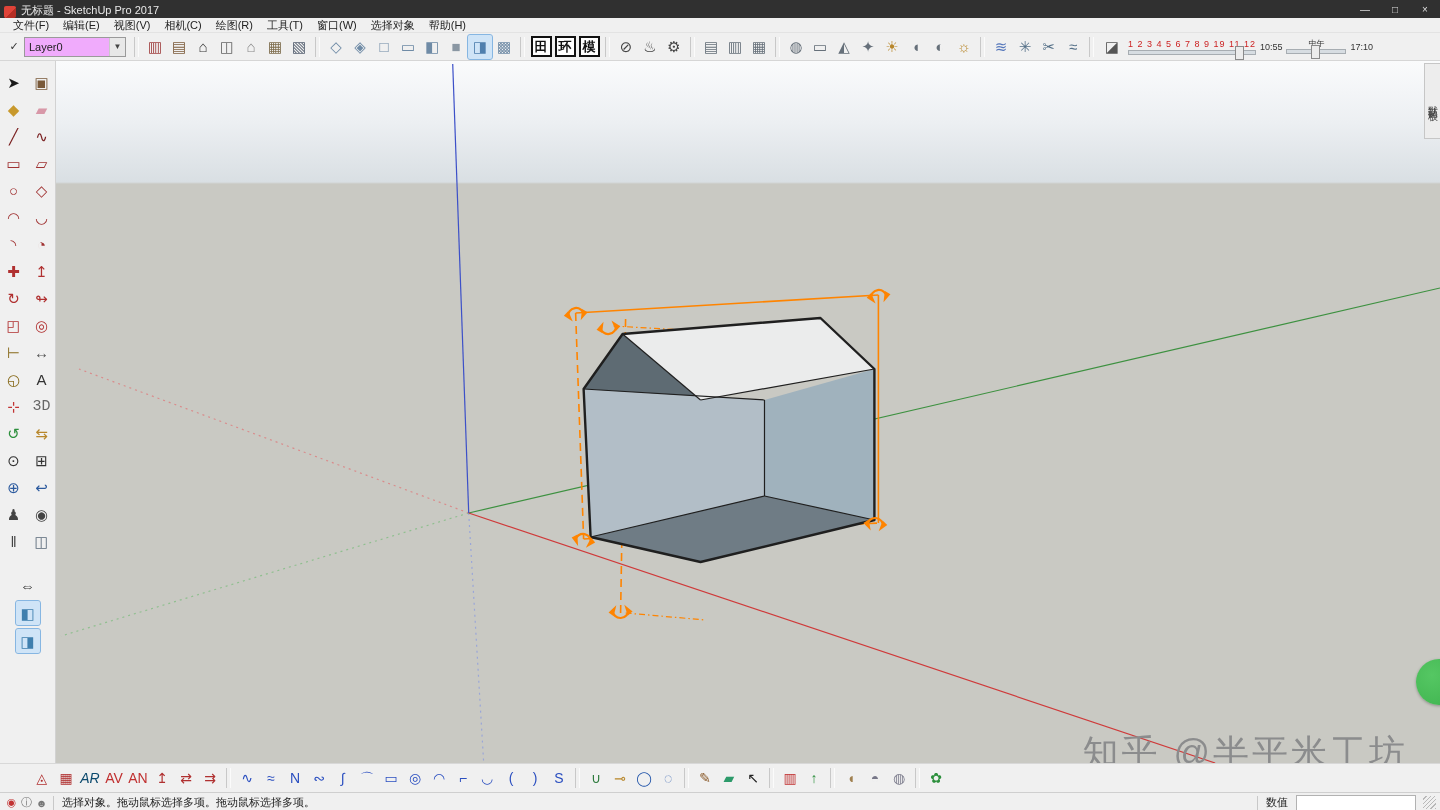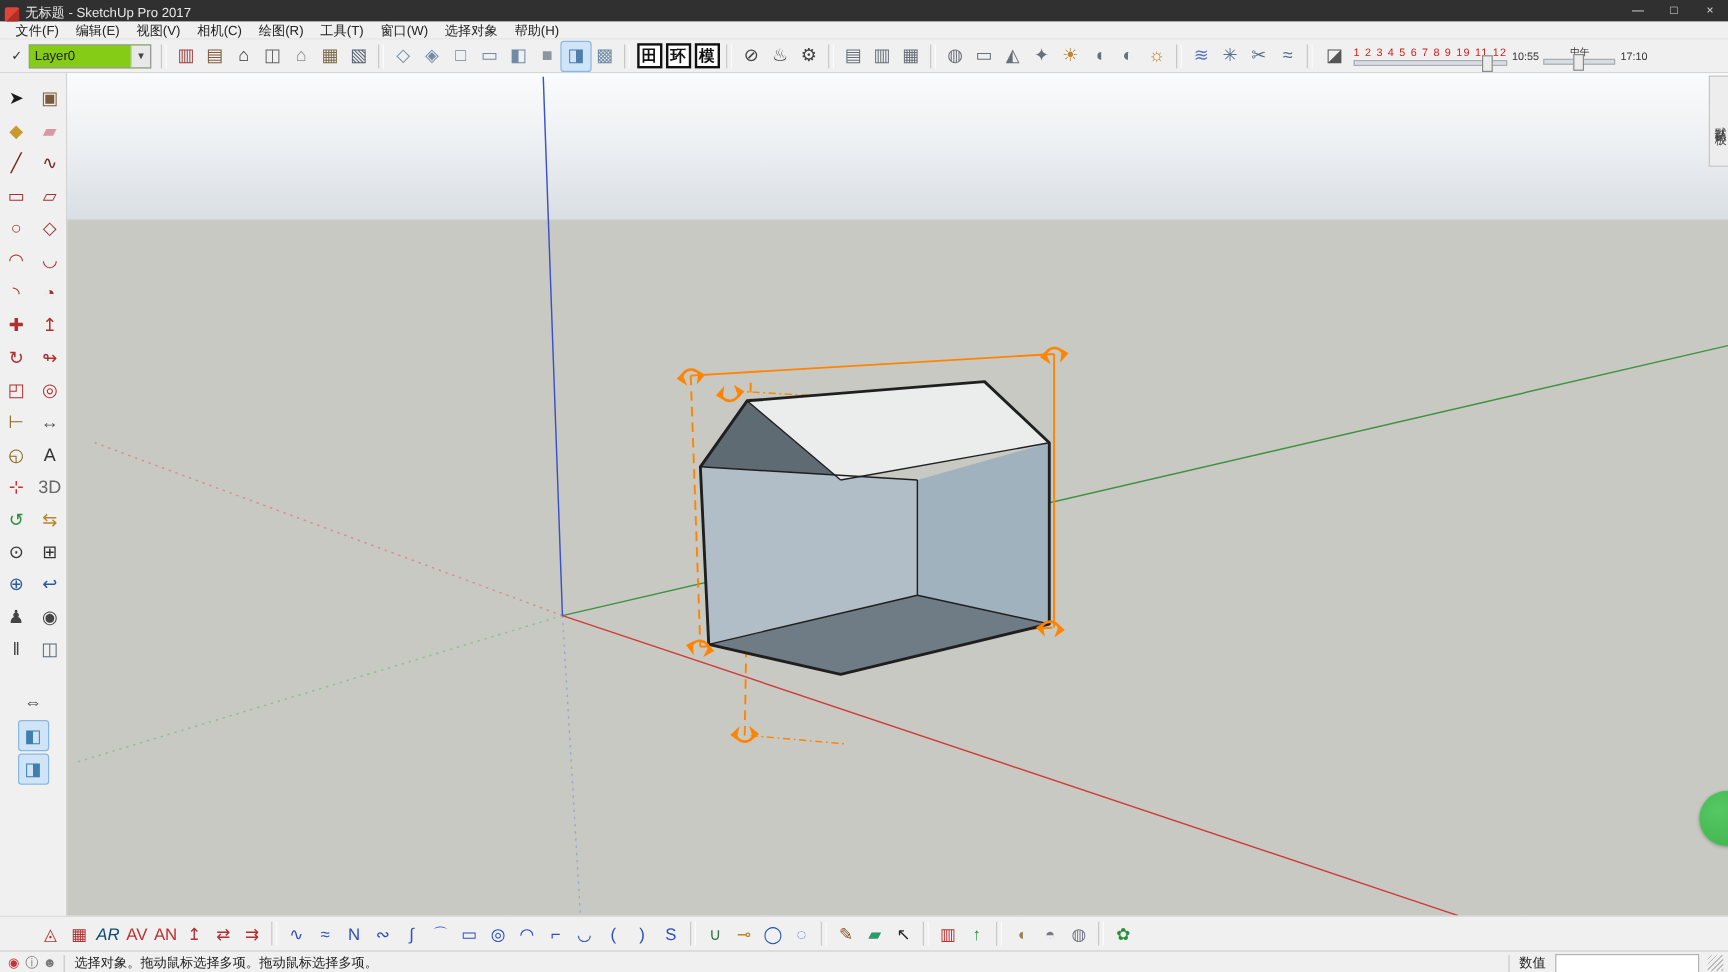--- a/index.html
+++ b/index.html
@@ -17,21 +17,21 @@
   .menu-item{padding:0 7px;white-space:nowrap}
   
   .toolbar-top{height:27px;background:#f0f0f0;border-bottom:1px solid #d6d6d6;display:flex;align-items:center;padding-left:6px}
   .tb-sep{width:3px;height:20px;border-left:1px solid #c8c8c8;border-right:1px solid #fbfbfb;margin:0 4px}
   .tb-group{display:flex;align-items:center}
   .tb-icon{width:24px;height:24px;display:flex;align-items:center;justify-content:center;border-radius:2px;flex:0 0 auto}
   .tb-icon .glyph{font-size:15px;line-height:1}
   .tb-icon.pressed{background:#cfe4f7;outline:1px solid #86b6e2}
   .cn .glyph{font-size:13px;font-weight:bold;border:2px solid #111;background:#fff;width:17px;height:17px;display:flex;align-items:center;justify-content:center}
   .layers-check{width:16px;text-align:center;color:#333;font-size:11px}
-  .combo{width:96px;height:18px;background:#84cc16;border:1px solid #9a9a9a;display:flex;align-items:center;font-size:11px;padding-left:4px;margin:0 4px 0 2px}
+  .combo{width:96px;height:18px;background:#f0abfc;border:1px solid #9a9a9a;display:flex;align-items:center;font-size:11px;padding-left:4px;margin:0 4px 0 2px}
   .combo-arrow{margin-left:auto;width:15px;height:100%;display:flex;align-items:center;justify-content:center;background:#e8e8e8;border-left:1px solid #c9c9c9;font-size:8px;color:#444}
   .shadow-group{display:flex;align-items:center;gap:4px;margin-left:2px}
   .months{font-size:9px;color:#c22;letter-spacing:1px;white-space:nowrap}
   .date-track{height:3px;background:#d7dde2;border:1px solid #a7adb2;position:relative;margin-top:1px}
   .track{width:58px;height:3px;background:#d7dde2;border:1px solid #a7adb2;position:relative}
   .hnd{position:absolute;top:-5px;width:7px;height:12px;background:#ececec;border:1px solid #8a8a8a}
   .shadow-time{font-size:9px;color:#333;white-space:nowrap}
   .time-slider{position:relative;padding-top:9px}
   .noon{position:absolute;top:-2px;left:50%;transform:translateX(-50%);font-size:8px;color:#333;white-space:nowrap}
   
@@ -409,21 +409,21 @@
 
         <div class="tb-icon">
           <span class="glyph" style="color: rgb(51, 51, 51);">A</span>
         </div>
 
         <div class="tb-icon">
           <span class="glyph" style="color: rgb(194, 52, 52);">⊹</span>
         </div>
 
         <div class="tb-icon">
-          <span class="glyph" style="color: rgb(102, 102, 102);">3D</span>
+          <span class="glyph" style="color: rgb(102, 102, 102); font-family: Liberation Mono, monospace;">3D</span>
         </div>
 
         <div class="tb-icon">
           <span class="glyph" style="color: rgb(44, 143, 60);">↺</span>
         </div>
 
         <div class="tb-icon">
           <span class="glyph" style="color: rgb(184, 135, 43);">⇆</span>
         </div>
 
@@ -527,20 +527,21 @@
         </g>
       <g transform="translate(528,478) rotate(12)">
           <use href="#grip"></use>
         </g>
       <g transform="translate(565,552) rotate(178)">
           <use href="#grip"></use>
         </g>
     </svg>
 
     <div class="panel-tab">默认面板</div>
+    <div class="watermark">知乎 @半平米工坊</div>
     <div class="float-badge"></div>
   </div>
 </div>
 
 <div class="toolbar-bottom">
   <div class="tb-group">
 
       <div class="tb-icon">
         <span class="glyph" style="color: rgb(176, 48, 48);">◬</span>
       </div>

